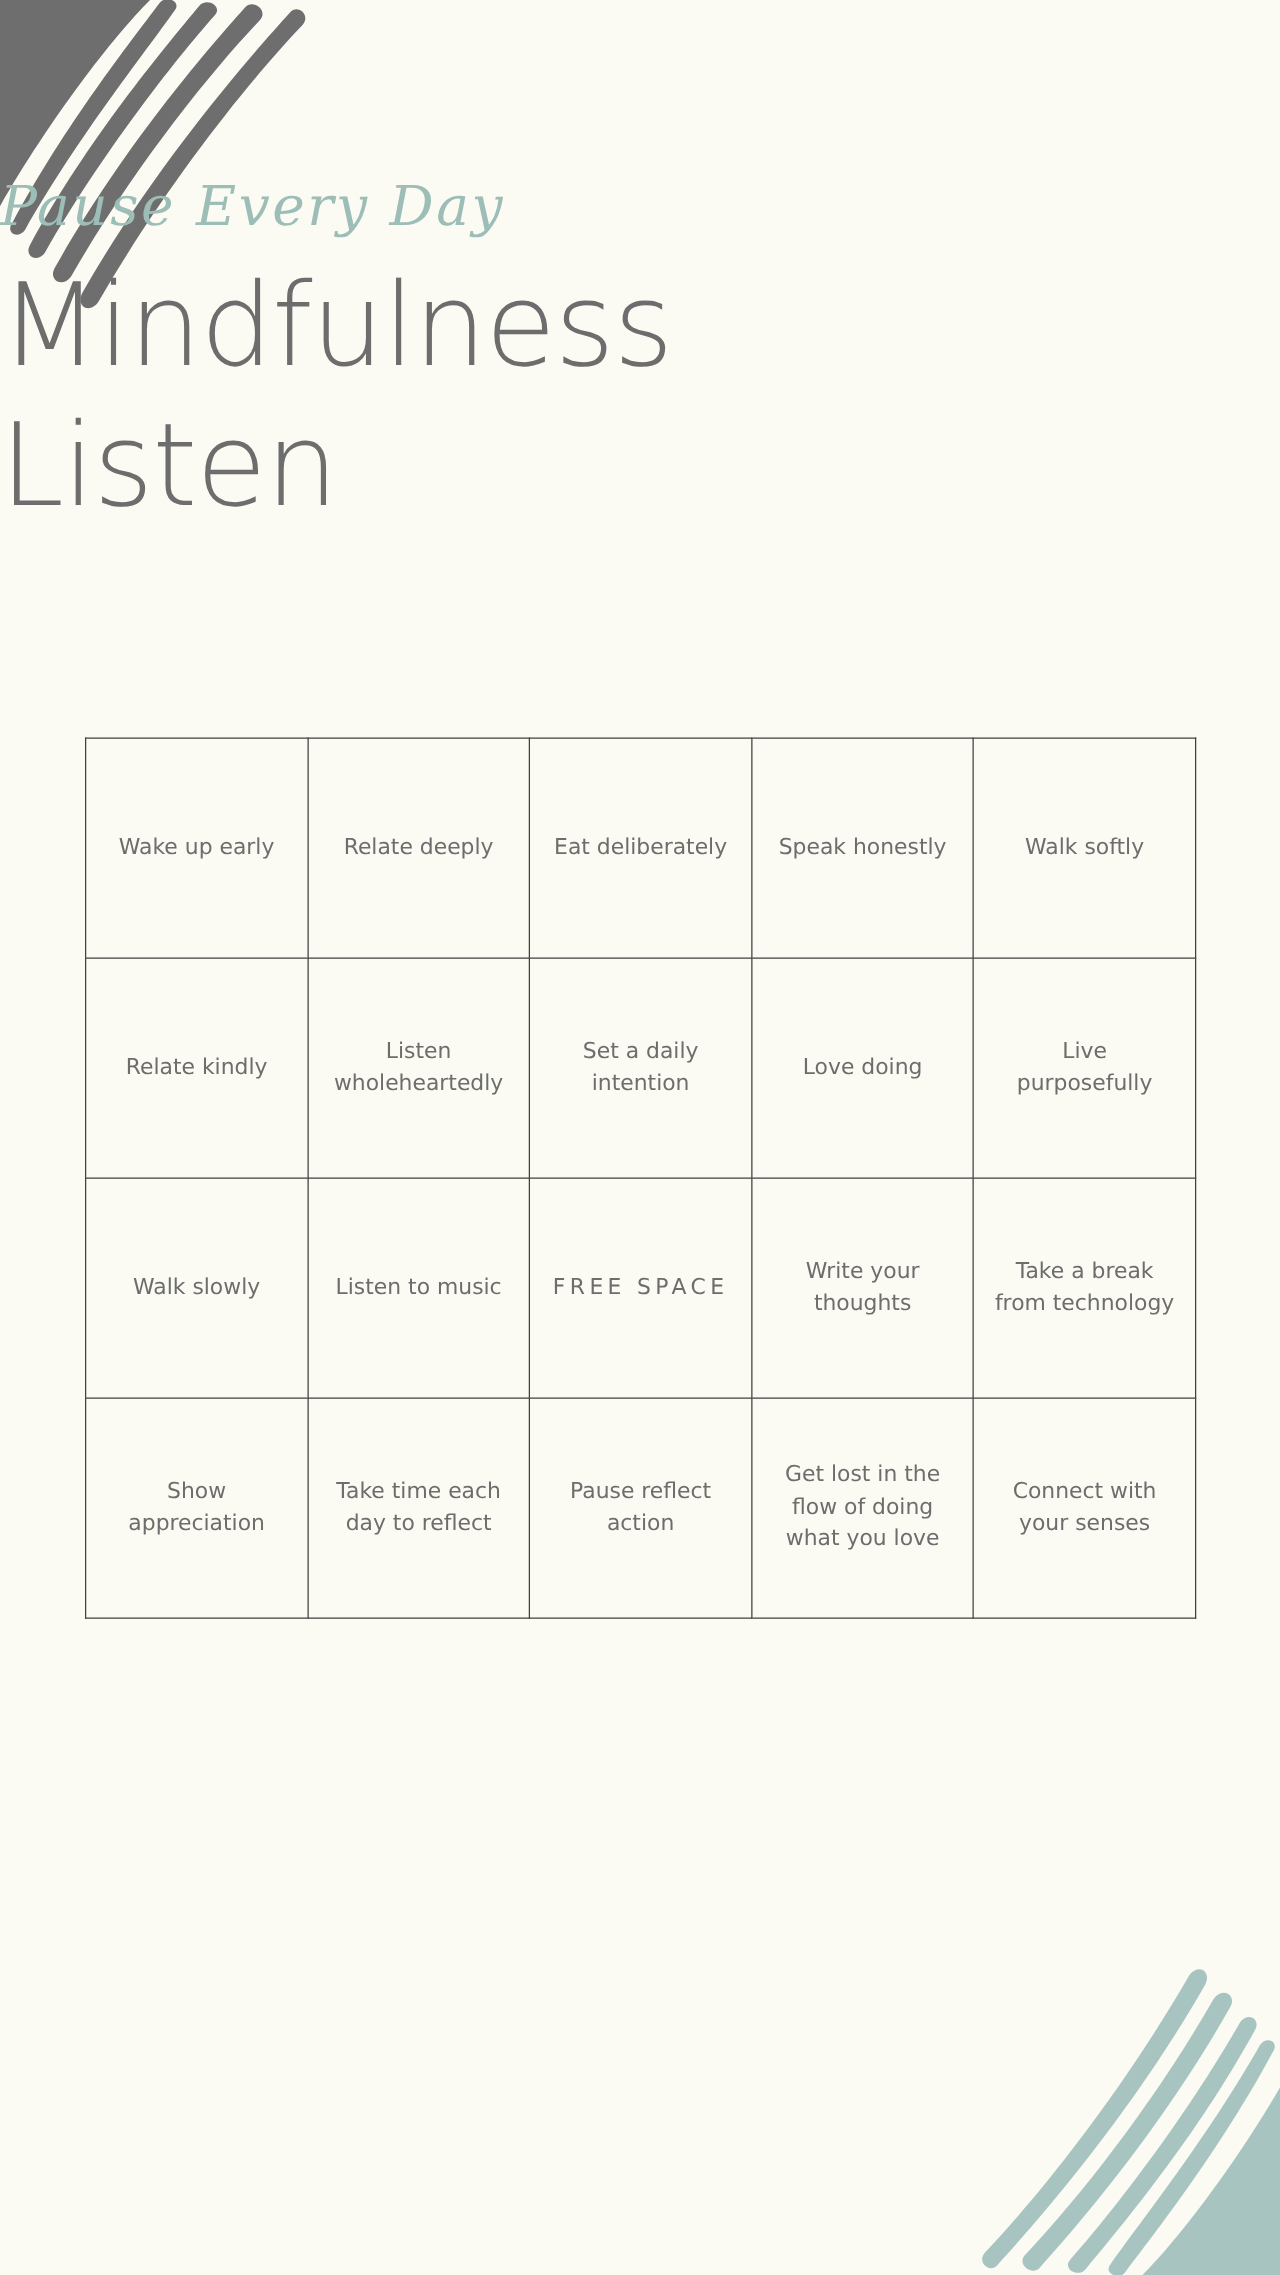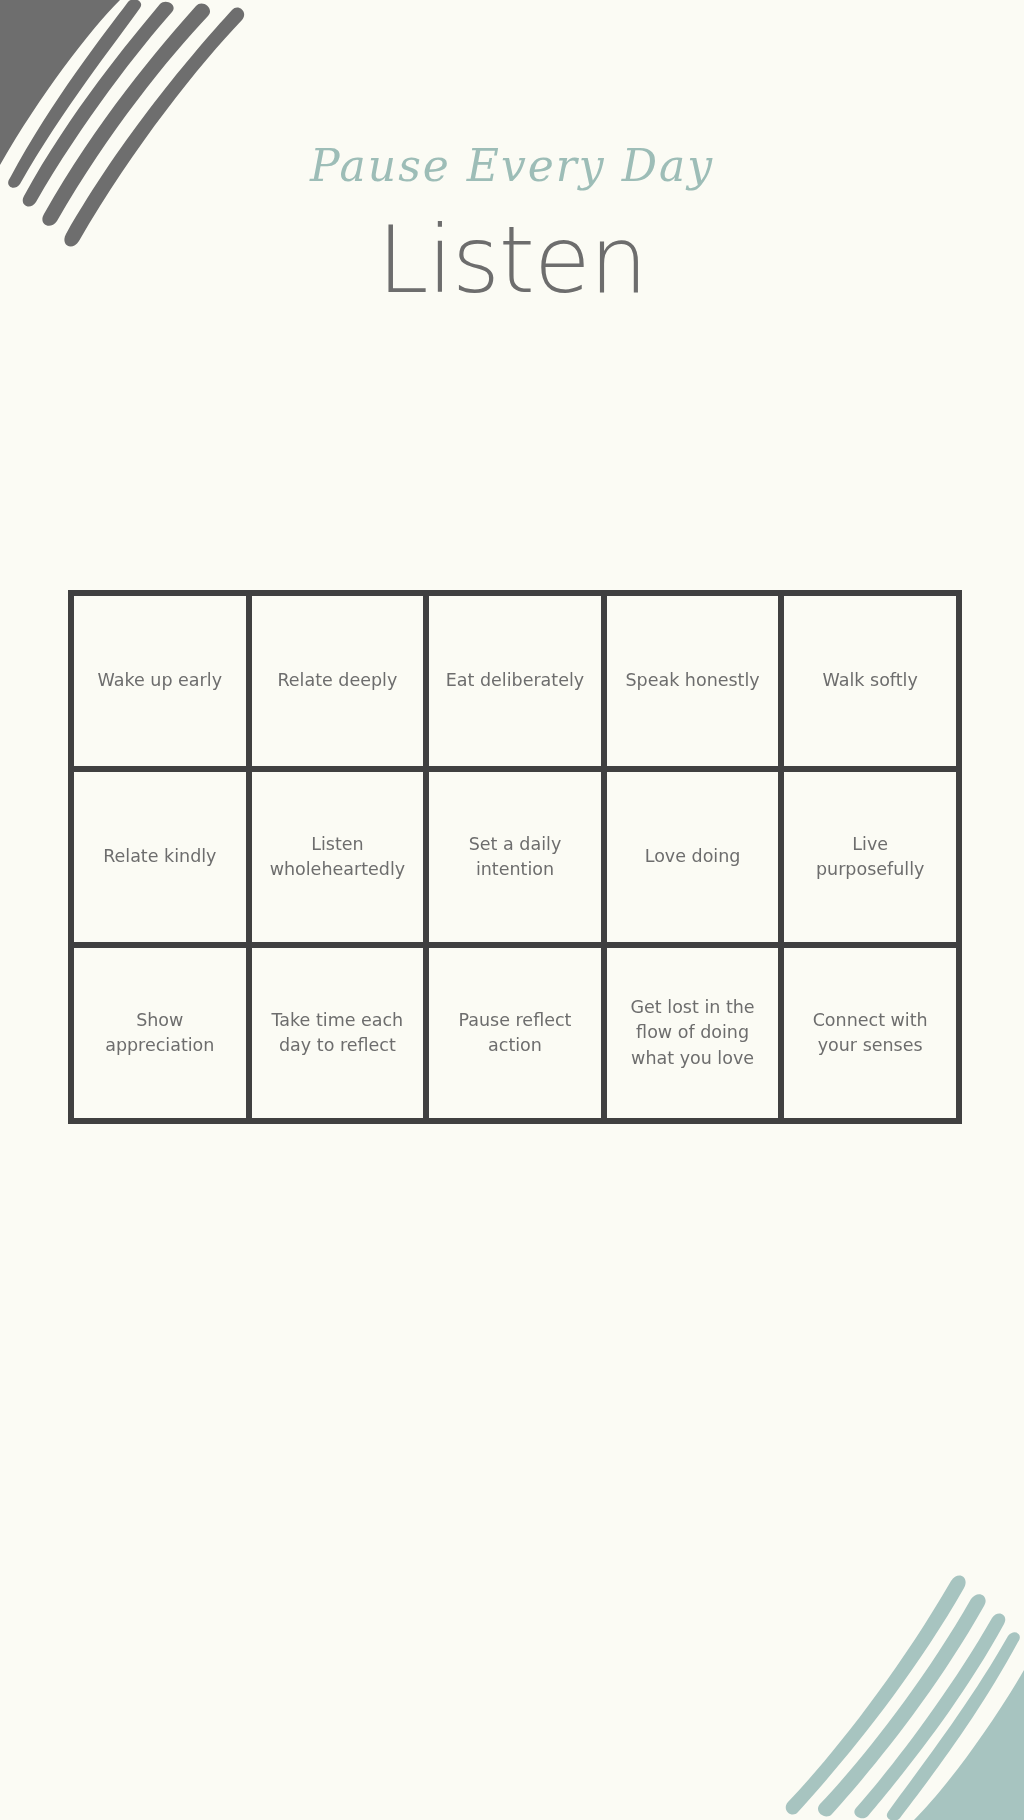--- a/index.html
+++ b/index.html
@@ -32,21 +32,20 @@
     width: 260px;
     height: 280px;
   }
 
   
   .header {
     position: absolute;
     top: 140px;
     left: 0;
     width: 100%;
-    text-align: center;
   }
   .script-title {
     font-family: "DejaVu Serif", serif;
     font-style: italic;
     font-size: 44px;
     letter-spacing: 2px;
     color: #9dbdb7;
     margin: 0 0 6px 0;
     font-weight: 400;
   }
@@ -69,21 +68,21 @@
     top: 590px;
     left: 68px;
     width: 888px;
   }
   table.bingo {
     border-collapse: collapse;
     width: 888px;
     table-layout: fixed;
   }
   table.bingo td {
-    border: 6px solid #404040;
+    border: 1px solid #404040;
     height: 176px;
     width: 177.6px;
     text-align: center;
     vertical-align: middle;
     padding: 8px 14px;
     box-sizing: border-box;
     font-family: "DejaVu Sans", sans-serif;
     font-size: 17.5px;
     line-height: 1.45;
     color: #6d6d6d;
@@ -118,20 +117,21 @@
       <path d="M104,276 C134,240 194,168 240,84 C245,75 234,69 228,78 C182,158 124,232 92,268 C86,275 98,282 104,276 Z"></path>
       <path d="M68,274 C104,234 168,158 220,66 C226,56 214,49 207,59 C156,148 94,224 56,264 C49,272 62,281 68,274 Z"></path>
       <path d="M34,272 C74,228 144,146 200,48 C206,37 194,30 187,41 C132,136 66,218 24,262 C17,270 28,279 34,272 Z"></path>
     </g>
   </svg>
 </div>
 
 <div class="header">
   <div class="script-title">Pause Every Day</div>
   <h1 class="main-title">
+    <span class="line">Mindfulness</span>
     <span class="line">Listen</span>
   </h1>
 </div>
 
 <div class="grid-wrap">
   <table class="bingo">
     <tbody>
       <tr>
         <td>Wake up early</td>
         <td>Relate deeply</td>
@@ -140,20 +140,27 @@
         <td>Walk softly</td>
       </tr>
       <tr>
         <td>Relate kindly</td>
         <td>Listen wholeheartedly</td>
         <td>Set a daily intention</td>
         <td>Love doing</td>
         <td>Live purposefully</td>
       </tr>
       <tr>
+        <td>Walk slowly</td>
+        <td>Listen to music</td>
+        <td class="free-space">FREE SPACE</td>
+        <td>Write your thoughts</td>
+        <td>Take a break from technology</td>
+      </tr>
+      <tr>
         <td>Show appreciation</td>
         <td>Take time each day to reflect</td>
         <td>Pause reflect action</td>
         <td>Get lost in the flow of doing what you love</td>
         <td>Connect with your senses</td>
       </tr>
     </tbody>
   </table>
 </div>
 

